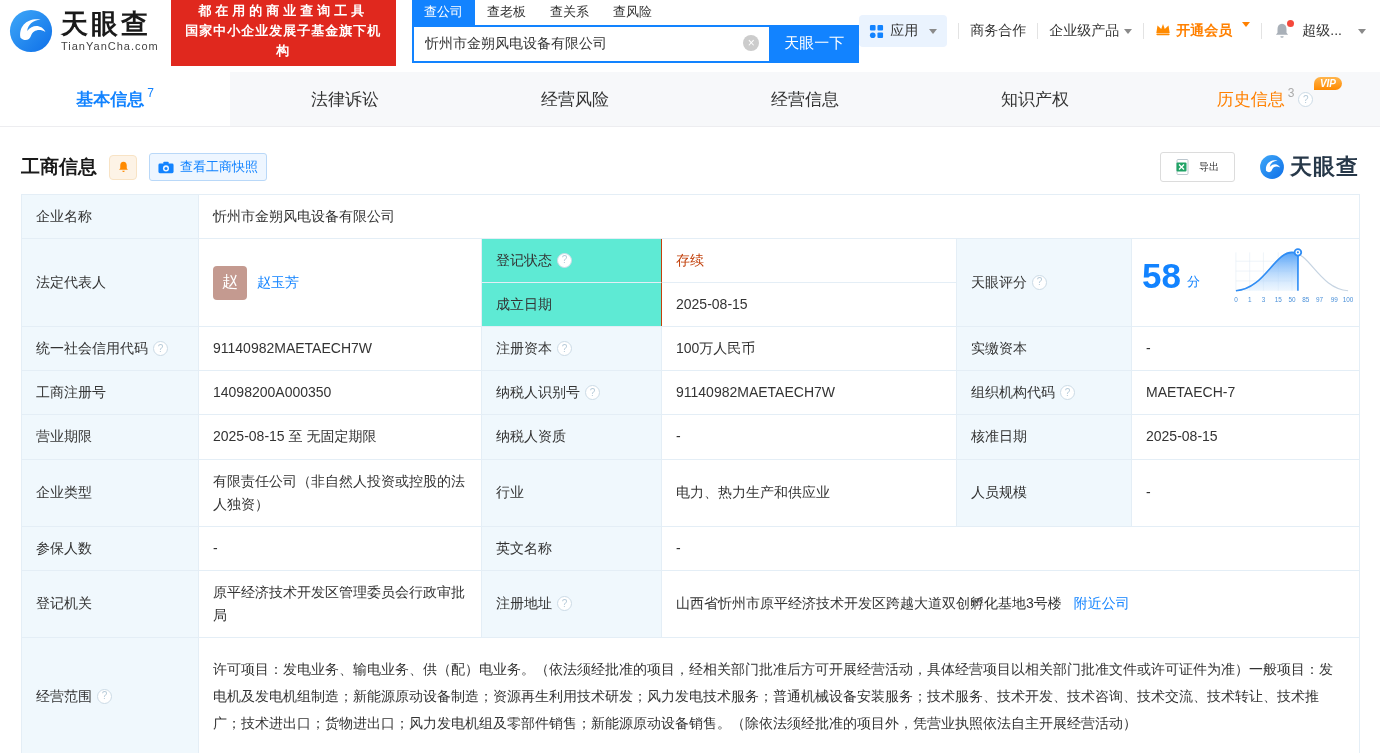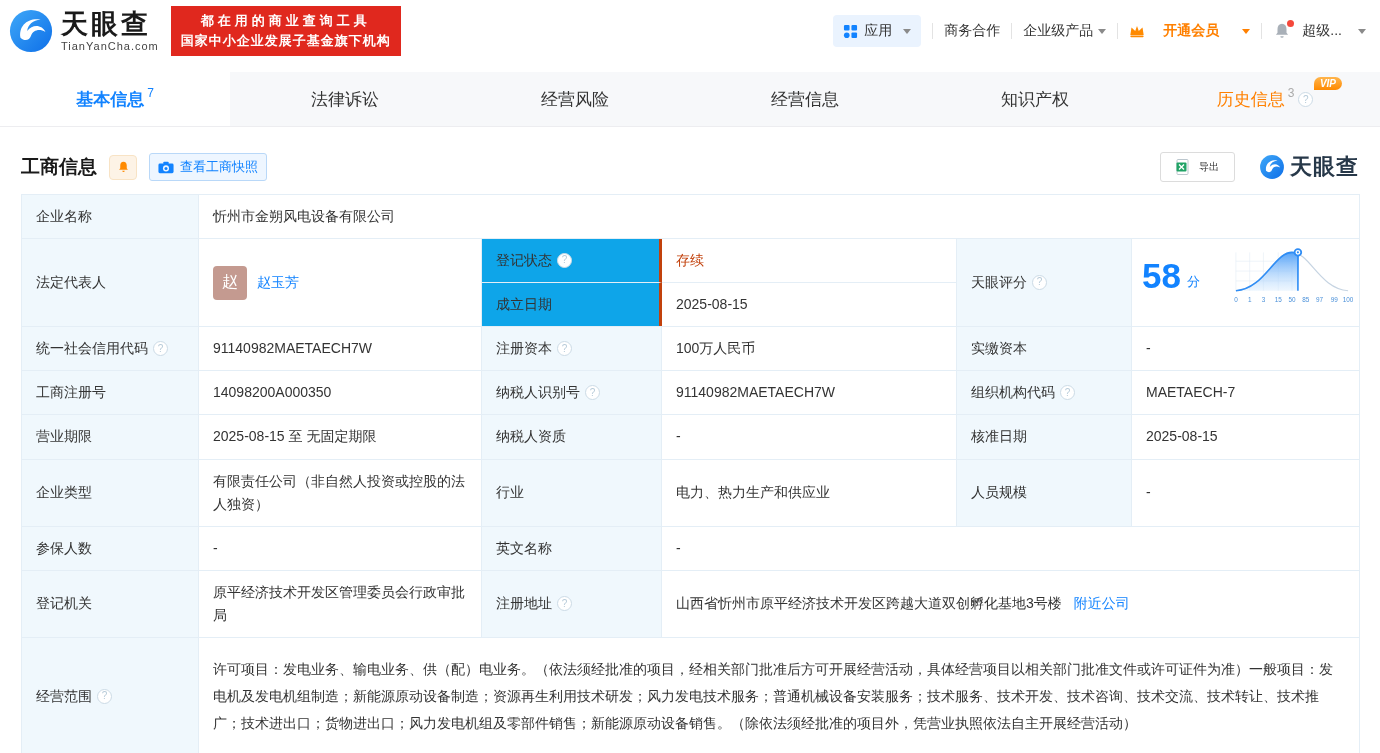--- a/index.html
+++ b/index.html
@@ -33,21 +33,21 @@
     position: absolute; right: 10px; top: 10px; width: 16px; height: 16px; border-radius: 50%;
     background: #ccc; color: #fff; font-size: 12px; line-height: 16px; text-align: center; cursor: pointer;
   }
   .search-btn { width: 90px; background: #1283ff; color: #fff; border: none; font-size: 15px; cursor: pointer; font-family: inherit; }
   .top-nav { margin-left: auto; display: flex; align-items: center; gap: 11px; white-space: nowrap; }
   .sep { width: 1px; height: 16px; background: #e3e3e3; }
   .caret { width: 0; height: 0; border-left: 4px solid transparent; border-right: 4px solid transparent; border-top: 5px solid #8a8a8a; display: inline-block; margin-left: 5px; }
   .caret.orange { border-top-color: #ff8000; }
   .app-pill { display: flex; align-items: center; background: #eaf3fe; border-radius: 4px; padding: 7px 10px; cursor: pointer; gap: 6px; }
   .nav-item { cursor: pointer; display: flex; align-items: center; }
-  .vip-link { color: #ff8000; font-weight: bold; display: flex; align-items: center; gap: 18px; cursor: pointer; }
+  .vip-link { color: #ff8000; font-weight: bold; display: flex; align-items: flex-start; gap: 5px; cursor: pointer; }
   .bell-wrap { position: relative; cursor: pointer; display: flex; }
   .red-dot { position: absolute; top: -2px; right: -3px; width: 7px; height: 7px; border-radius: 50%; background: #f5483b; }
   .user-item { cursor: pointer; display: flex; align-items: center; max-width: 64px; overflow: hidden; }
   
   .page-tabs { display: flex; height: 55px; margin-top: 10px; background: #f7f8fa; border-bottom: 1px solid #ededf0; }
   .page-tab { flex: 1; display: flex; align-items: center; justify-content: center; font-size: 17px; color: #333; cursor: pointer; position: relative; }
   .page-tab.active { background: #fff; color: #1283ff; font-weight: bold; }
   .tab-count { font-size: 12px; margin-left: 3px; transform: translateY(-6px); color: #1283ff; font-weight: normal; }
   .page-tab.hl { color: #ff8000; }
   .page-tab.hl .tab-count { color: #aaa; }
@@ -76,21 +76,21 @@
   .info-table td.lbl { background: #f0f8fd; color: #333; word-break: keep-all; }
   .info-table td.nopad { padding: 0; vertical-align: top; }
   .lblin { display: inline-flex; align-items: center; }
   .dash { color: #333; }
   a.lnk { color: #1283ff; text-decoration: none; cursor: pointer; }
   .person { display: flex; align-items: center; gap: 10px; }
   .avatar { width: 34px; height: 34px; border-radius: 4px; background: #c49a90; color: #fff; display: flex; align-items: center; justify-content: center; font-size: 16px; flex: none; }
   .status-ok { color: #c2410c; font-family: Liberation Serif, serif; }
   .pair-grid { display: grid; grid-template-columns: 180px 1fr; height: 100%; }
   .pair-grid > div { padding: 10px 14px; display: flex; align-items: center; }
-  .pg-lbl { background: #0ea5e9; border-right: 3px solid #c2410c; }
+  .pg-lbl { background: #5eead4; border-right: 1px solid #c2410c; }
   .pg-top { border-bottom: 1px solid #e4eef6; }
   .score-cell-inner { display: flex; align-items: center; height: 100%; padding: 4px 6px 4px 10px; gap: 6px; }
   .score-num { font-size: 35px; font-weight: bold; color: #1283ff; line-height: 1; }
   .score-unit { font-size: 13px; color: #1283ff; margin-top: 14px; }
   .score-chart { margin-left: auto; }
 </style>
 </head>
 <body>
 
 <svg width="0" height="0" style="position:absolute">
@@ -119,20 +119,35 @@
         <use href="#tyc-logo"></use>
       </svg>
     <div class="logo-txt">
       <span class="logo-name">天眼查</span>
       <span class="logo-domain">TianYanCha.com</span>
     </div>
   </div>
   <div class="promo">
     <div class="promo-l1">都在用的商业查询工具</div>
     <div class="promo-l2">国家中小企业发展子基金旗下机构</div>
+  </div>
+  <div class="search-wrap">
+    <div class="search-tabs">
+      <span class="search-tab active">查公司</span>
+      <span class="search-tab">查老板</span>
+      <span class="search-tab">查关系</span>
+      <span class="search-tab">查风险</span>
+    </div>
+    <div class="search-row">
+      <div class="search-field">
+        <input type="text" value="忻州市金朔风电设备有限公司" style="">
+        <span class="clear-icon">×</span>
+      </div>
+      <button class="search-btn">天眼一下</button>
+    </div>
   </div>
   <div class="top-nav">
     <div class="app-pill">
       <svg width="15" height="15" viewBox="0 0 16 16">
         <rect x="1" y="1" width="6" height="6" rx="1.2" fill="#1283ff"></rect>
         <rect x="9" y="1" width="6" height="6" rx="1.2" fill="#1283ff"></rect>
         <rect x="9" y="9" width="6" height="6" rx="1.2" fill="#1283ff"></rect>
         <circle cx="4" cy="12" r="3" fill="#1283ff"></circle>
       </svg>
       <span>应用</span>

